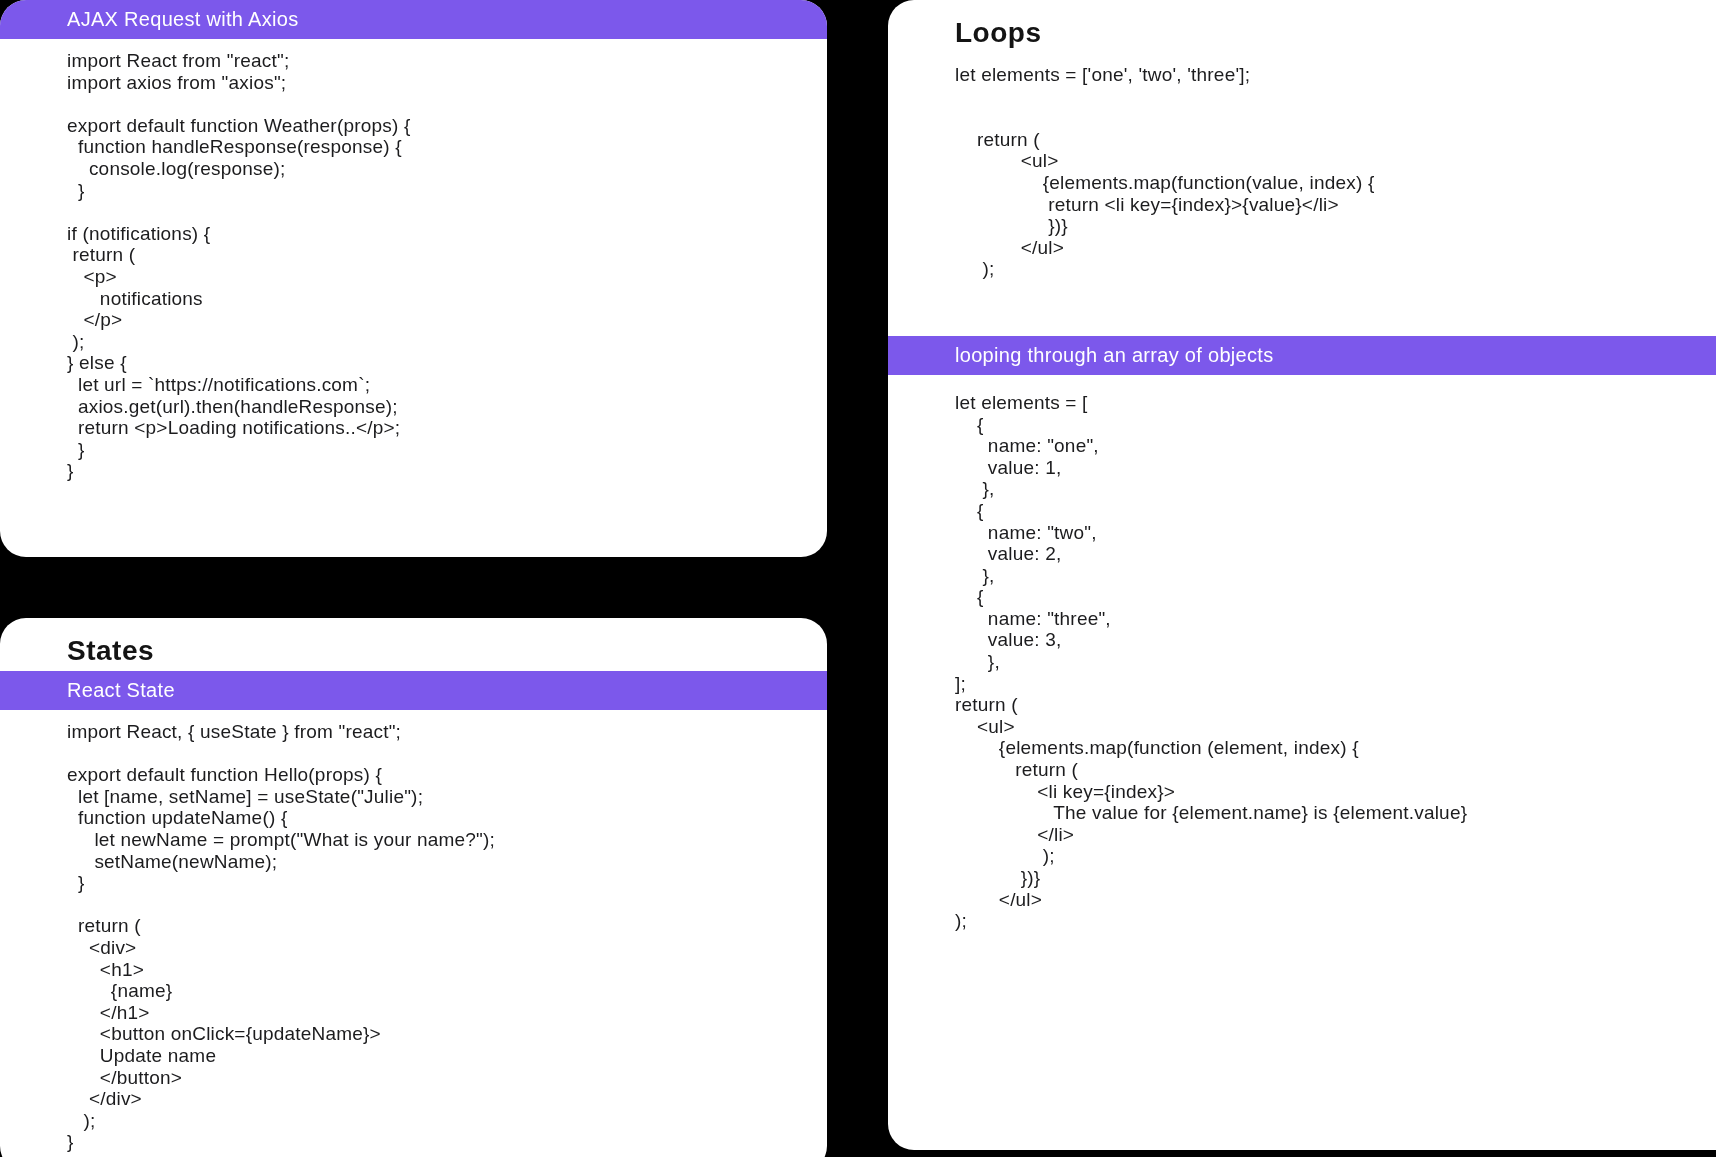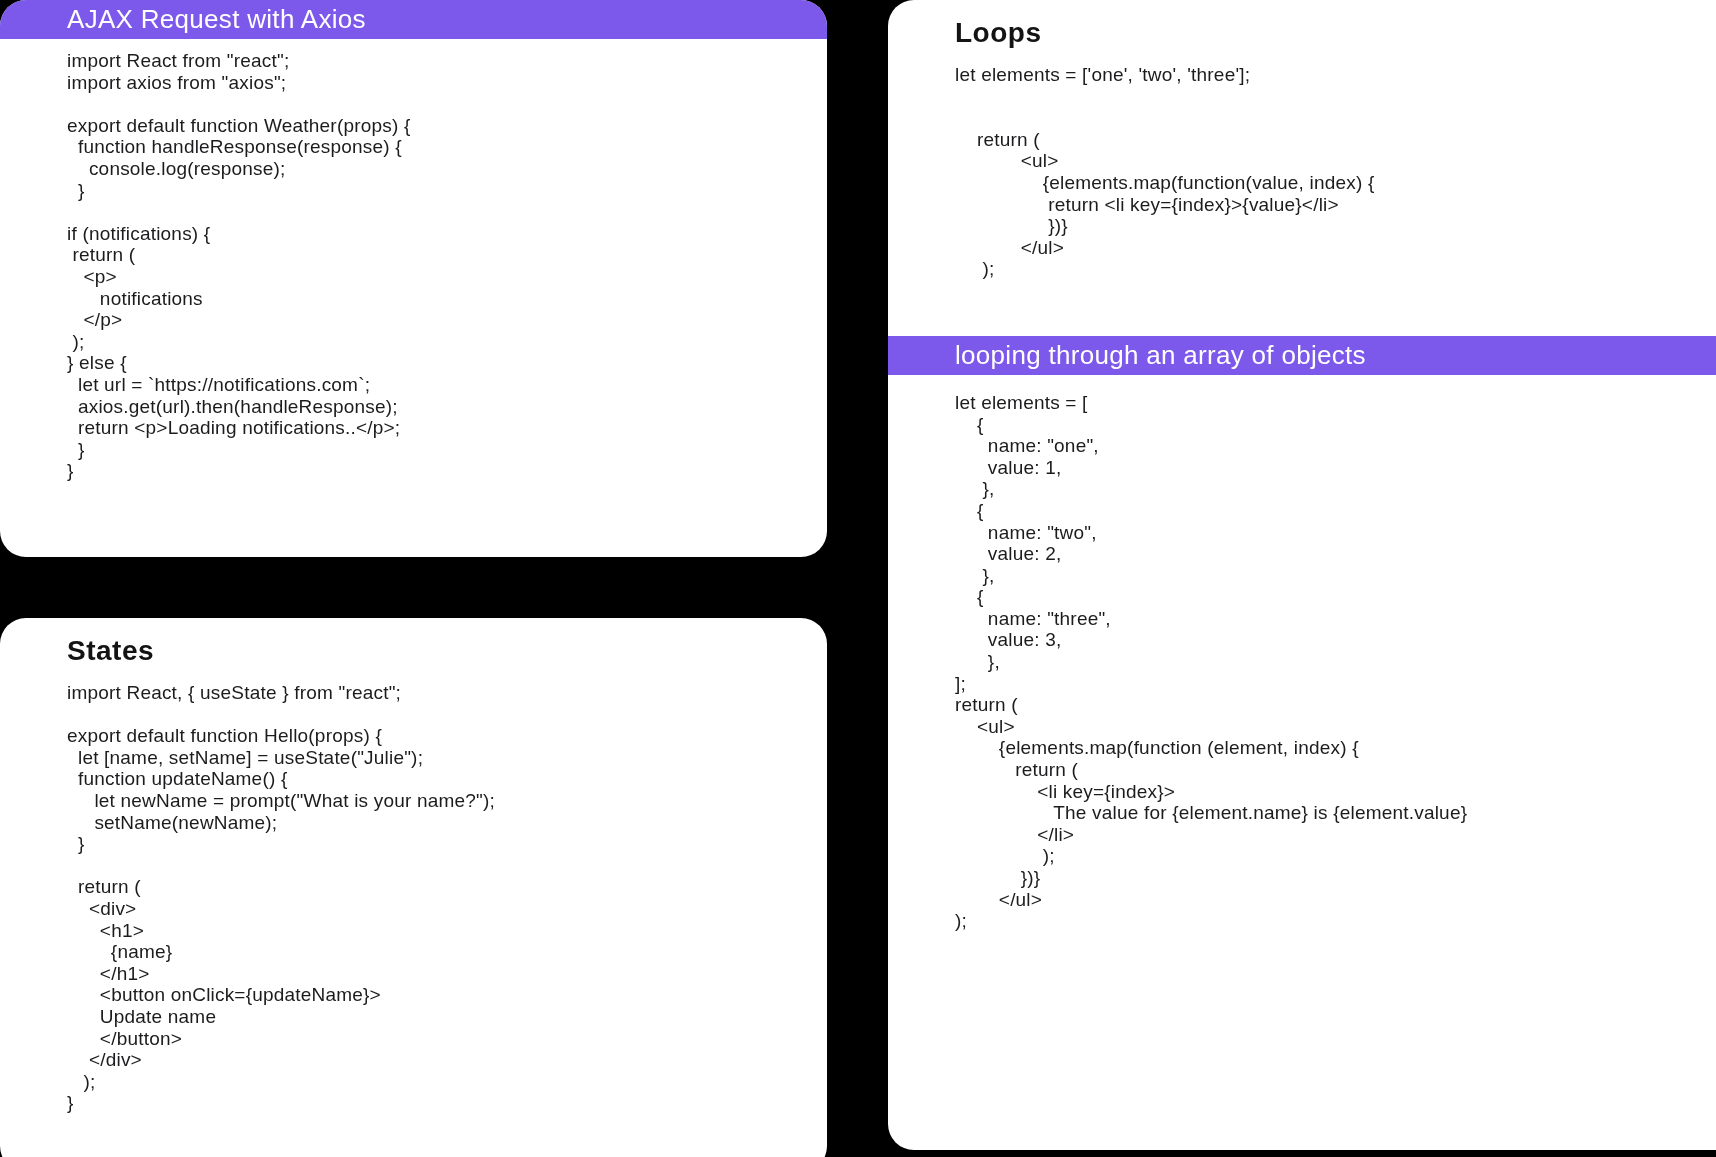--- a/index.html
+++ b/index.html
@@ -36,21 +36,21 @@
   .section-bar {
     height: 39px;
     background: #7C58EB;
     display: flex;
     align-items: center;
     padding-left: 67px;
     box-sizing: border-box;
   }
   .section-bar .heading {
     color: #ffffff;
-    font-size: 26px;
+    font-size: 20px;
     font-weight: 500;
     letter-spacing: 0.3px;
   }
   .section-bar.second {
     margin-top: 56px;
   }
   pre.code {
     margin: 0;
     padding: 11px 0 0 67px;
     font-family: "Liberation Sans", sans-serif;
@@ -88,20 +88,23 @@
 } else {
   let url = `https://notifications.com`;
   axios.get(url).then(handleResponse);
   return &lt;p&gt;Loading notifications..&lt;/p&gt;;
   }
 }</pre>
 </div>
 
 <div class="card" id="card-states">
   <div class="card-title">States</div>
+  <div class="section-bar">
+    <span class="heading">React State</span>
+  </div>
   <pre class="code">import React, { useState } from "react";
 
 export default function Hello(props) {
   let [name, setName] = useState("Julie");
   function updateName() {
      let newName = prompt("What is your name?");
      setName(newName);
   }
 
   return (

